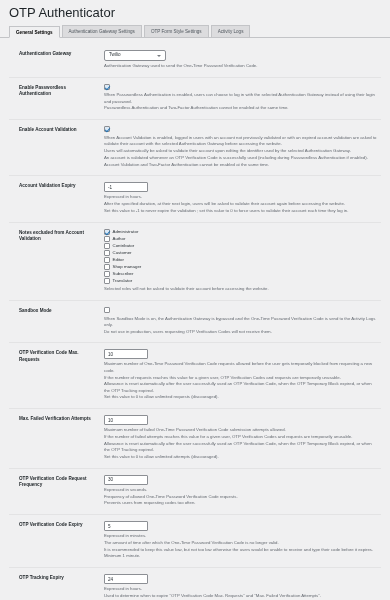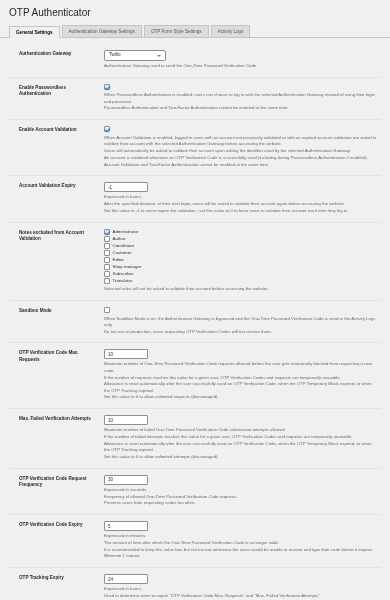--- a/index.html
+++ b/index.html
@@ -11,21 +11,21 @@
     color: #3c434a;
     overflow: hidden;
   }
   #page {
     width: 390px; height: 600px;
     background: #f0f0f1;
     position: relative;
     overflow: hidden;
   }
   .page-title {
-    font-size: 10px;
+    font-size: 13px;
     font-weight: 400;
     color: #1d2327;
     padding: 6px 0 4px 9px;
     margin: 0;
     line-height: 14px;
   }
   
   .nav-tabs {
     display: flex;
     align-items: flex-end;

